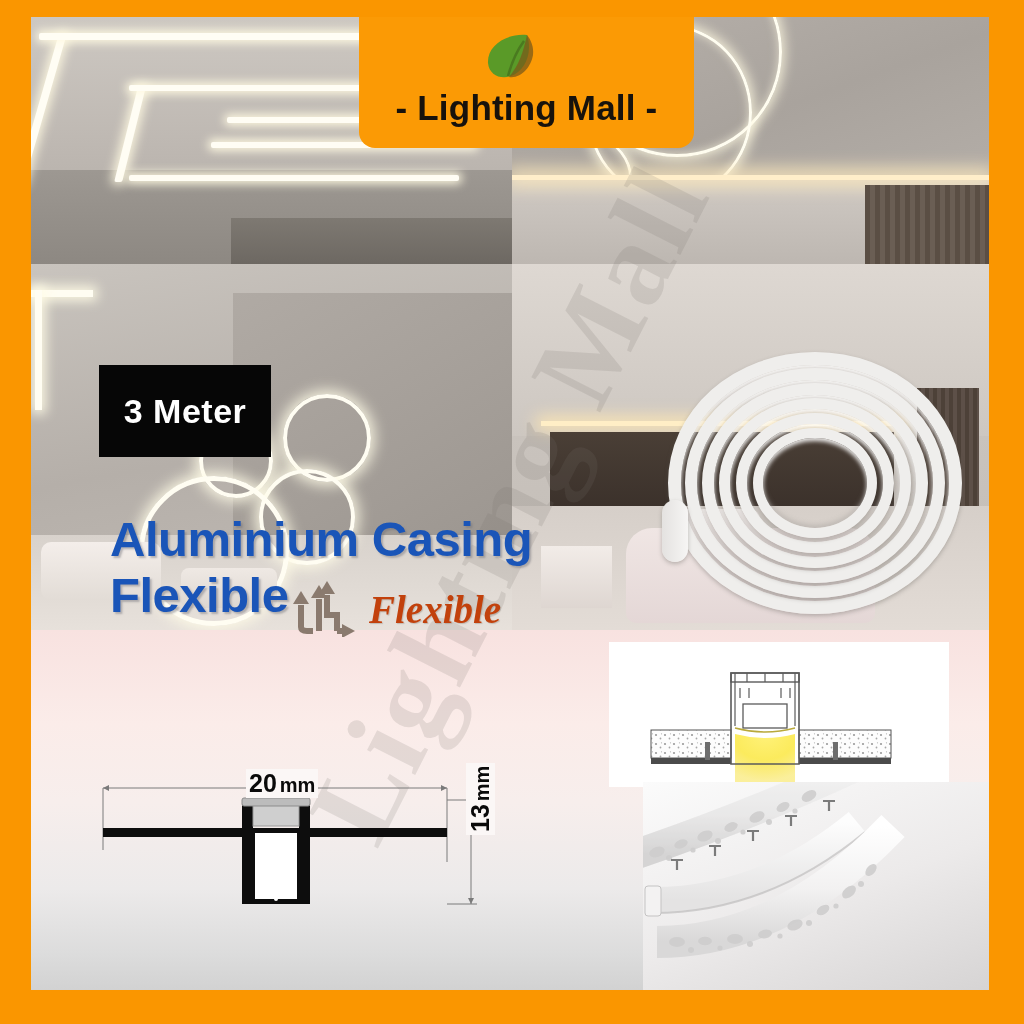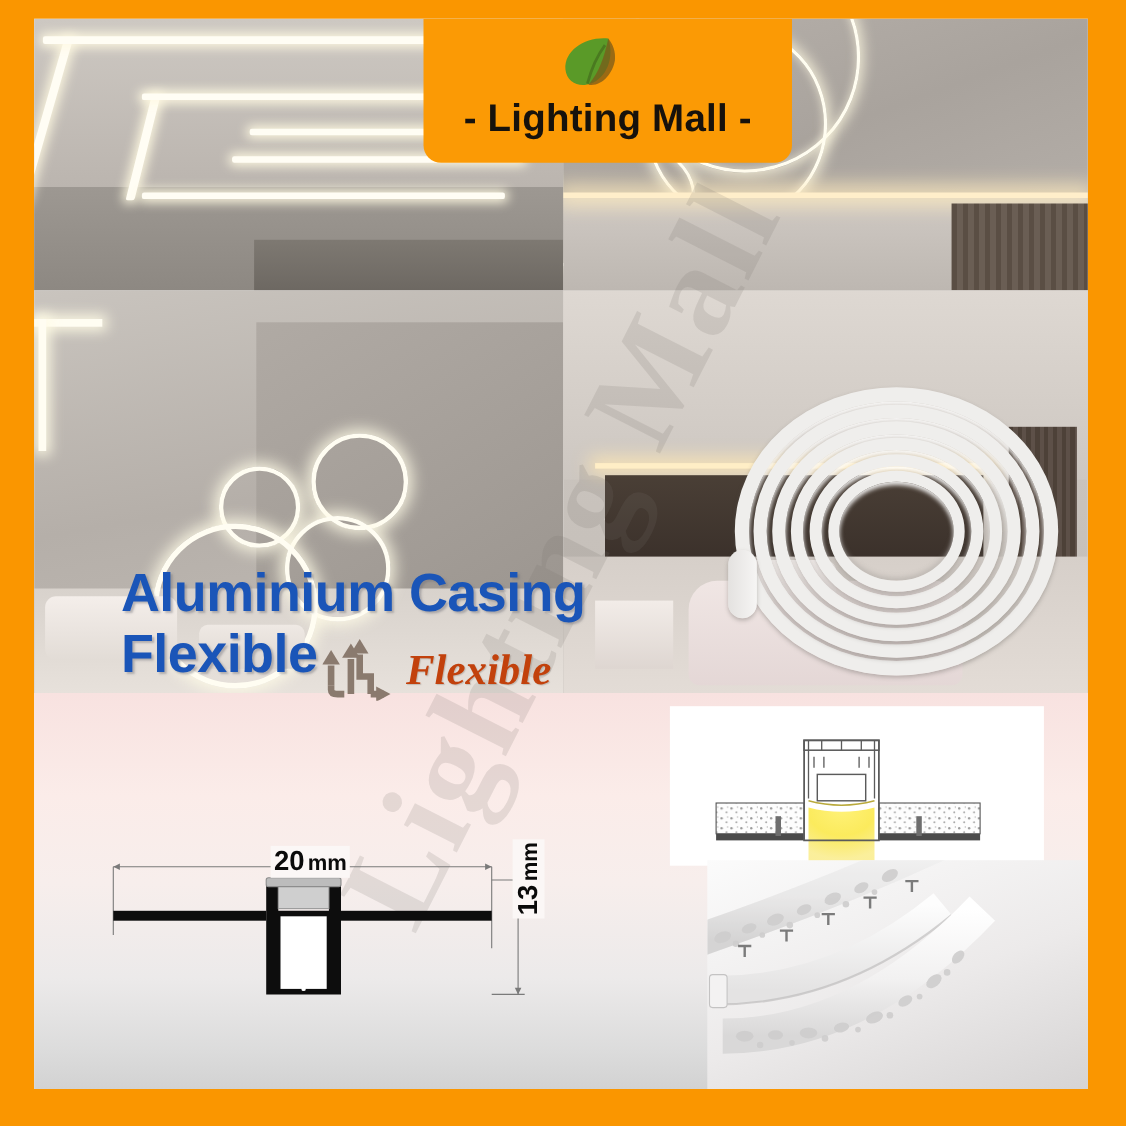--- a/index.html
+++ b/index.html
@@ -138,21 +138,21 @@
   #watermark span {
     transform: rotate(-63deg);
     font-family: "Liberation Serif", serif;
     font-size: 118px; font-weight: 700; letter-spacing: 3px;
     color: rgba(120,112,104,.17);
     white-space: nowrap;
   }
 
   
   #logo-banner {
-    position:absolute; left:354px; top:0px;
+    position:absolute; left:328px; top:0px;
     width:335px; height:131px;
     background:#FB9A05;
     border-radius: 0 0 16px 16px;
     z-index: 20;
     display:flex; align-items:flex-end; justify-content:center;
   }
   #leaf {
     position:absolute; left:50%; top:14px;
     transform: translateX(-46px);
     width:56px; height:50px;
@@ -409,20 +409,23 @@
         <circle cx="185" cy="147" r="2" fill="#ffffff"></circle>
       </svg>
     </div>
     <div class="dim-text" id="dim-15"><span>20</span><span class="unit">mm</span></div>
     <div class="dim-text" id="dim-13"><span>13</span><span class="unit">mm</span></div>
 
     <div id="watermark">
       <span>Lighting Mall</span>
     </div>
 
+    <div id="meter-badge">
+      <span>3 Meter</span>
+    </div>
 
     <div id="title-block">
       <div class="title-line">Aluminium Casing</div>
       <div class="title-line">Flexible</div>
     </div>
 
     <div id="flex-row">
       <svg width="64" height="56" viewBox="0 0 64 56">
         <g stroke="#8a7a6e" stroke-width="6" fill="none" stroke-linecap="butt">
           <path d="M8 42 L8 24"></path>

